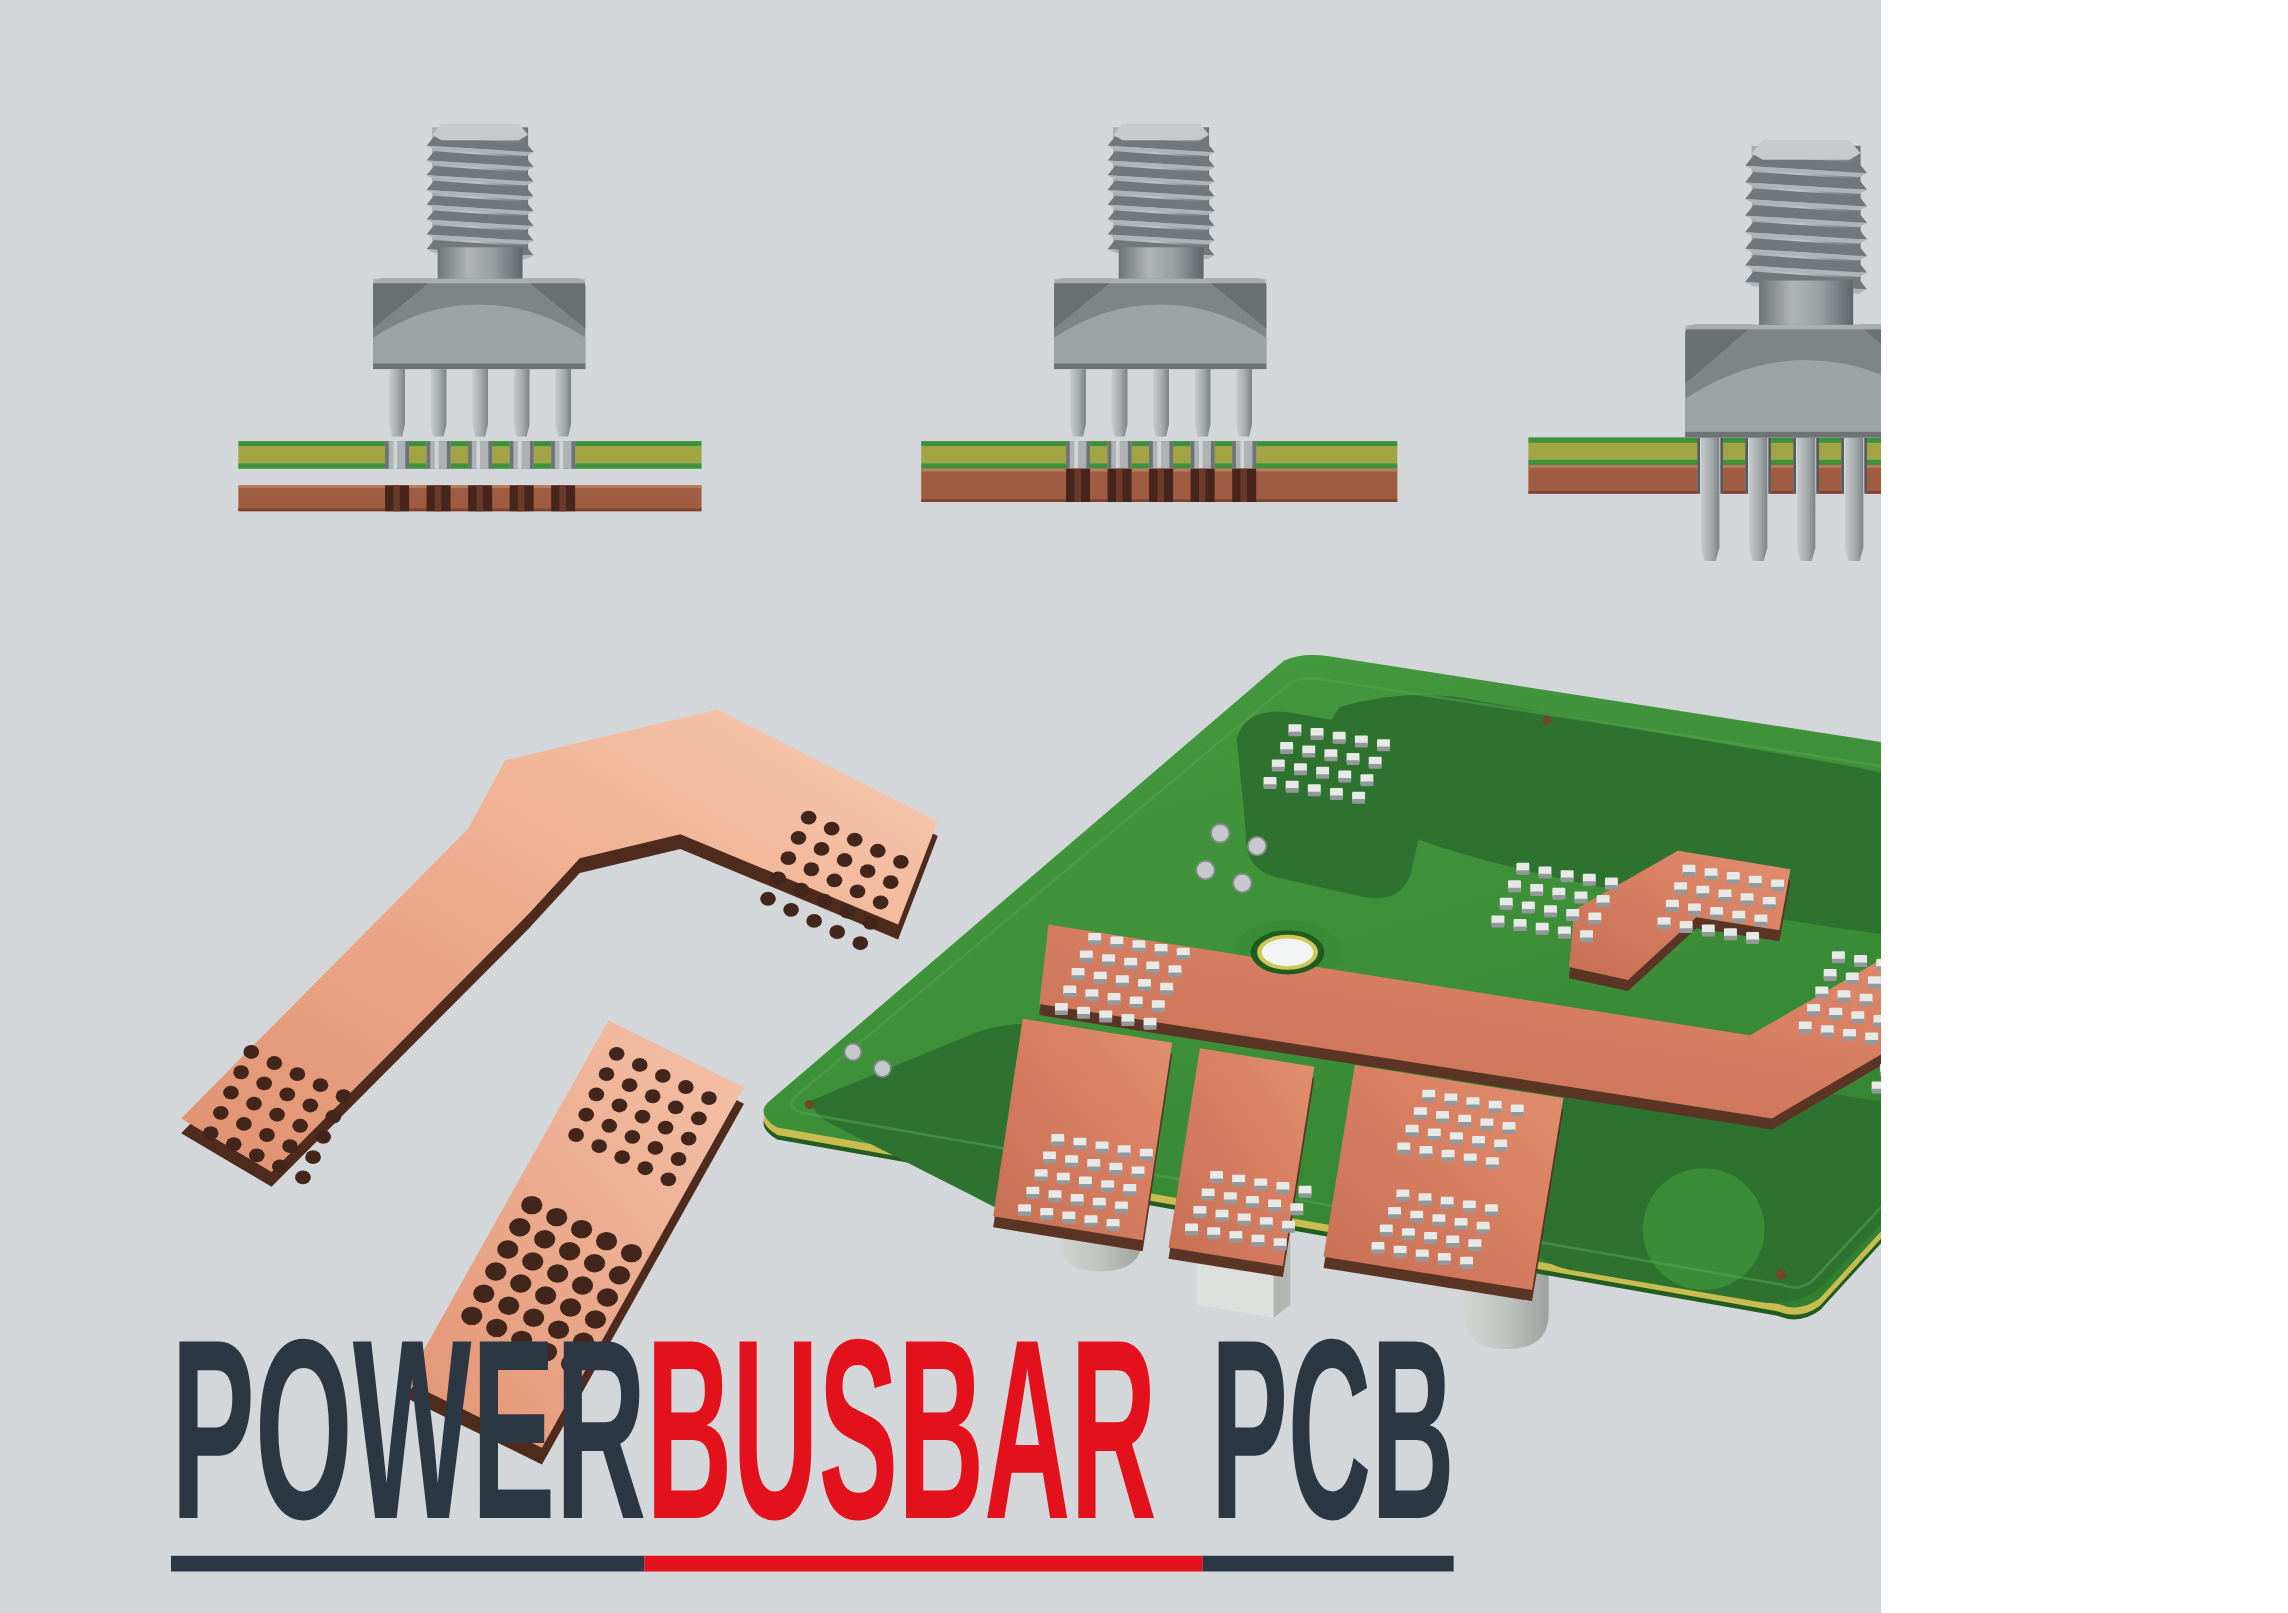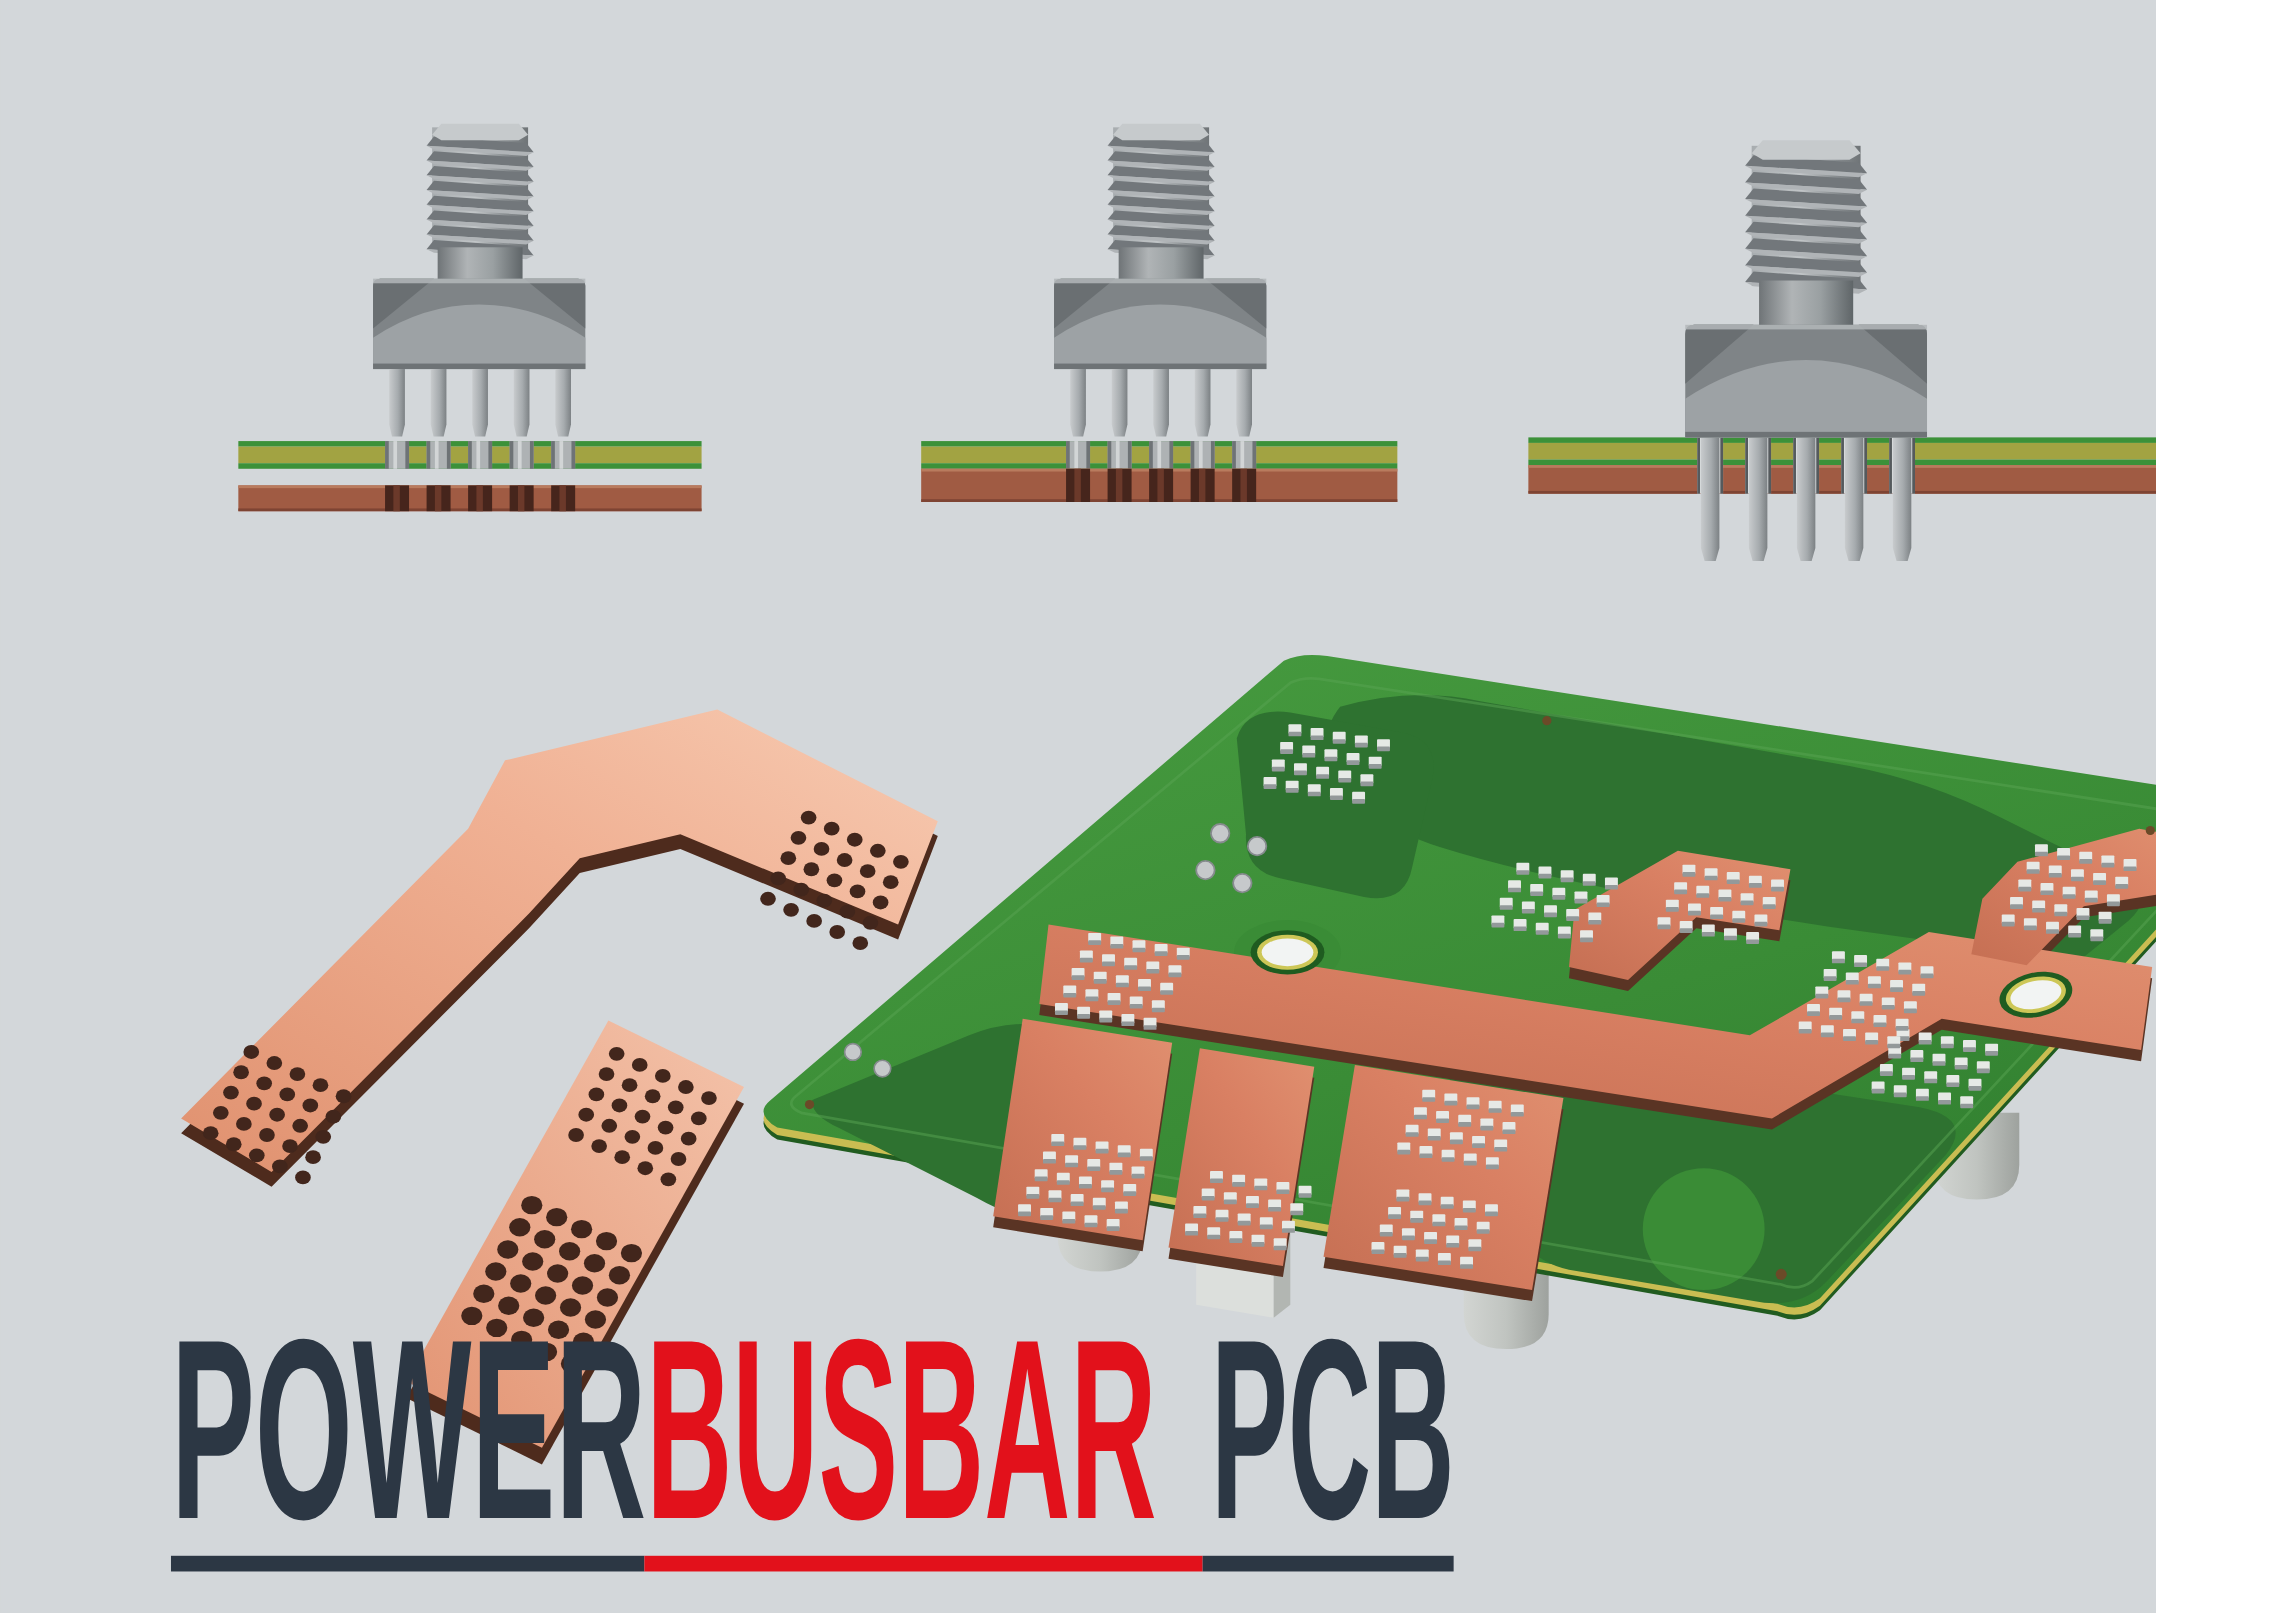--- a/index.html
+++ b/index.html
@@ -1,17 +1,17 @@
 <!DOCTYPE html>
 <html style="--background: #d3d7da; --title_navy: #2c3744; --title_red: #e2111b; --pcb_green: #3a8c36; --pcb_green_dark: #2e7230; --pcb_edge_yellow: #c9bd52; --pcb_copper: #d07a5e; --pcb_copper_edge: #5a3424; --busbar_copper: #eca98c; --busbar_copper_highlight: #f7cbb2; --busbar_edge: #4e2b1d; --metal_gray: #9aa0a3; --cross_section_olive: #a2a342; --cross_section_green: #3c9139; --cross_section_copper: #a05b43; --standoff_gray: #c0c4c0;font-size:14.8px"><head>
 <meta charset="utf-8">
 <style>
   html,body{margin:0;padding:0;}
   body{font-family:"Liberation Sans", "DejaVu Sans", sans-serif;}
-  .stage{position:relative;width:2156px;height:1613px;overflow:hidden;background:var(--background,#d3d7da);}
+  .stage{position:relative;width:1881px;height:1613px;overflow:hidden;background:var(--background,#d3d7da);}
   .stage svg{position:absolute;inset:0;display:block;}
   .t-navy{fill:var(--title_navy,#2c3744);}
   .t-red{fill:var(--title_red,#e2111b);}
   text{font-family:"Liberation Sans","DejaVu Sans",sans-serif;font-weight:bold;}
 </style>
 </head>
 <body>
 
 <div class="stage">
 <svg viewBox="0 0 2480 1748" width="2289" height="1613">

